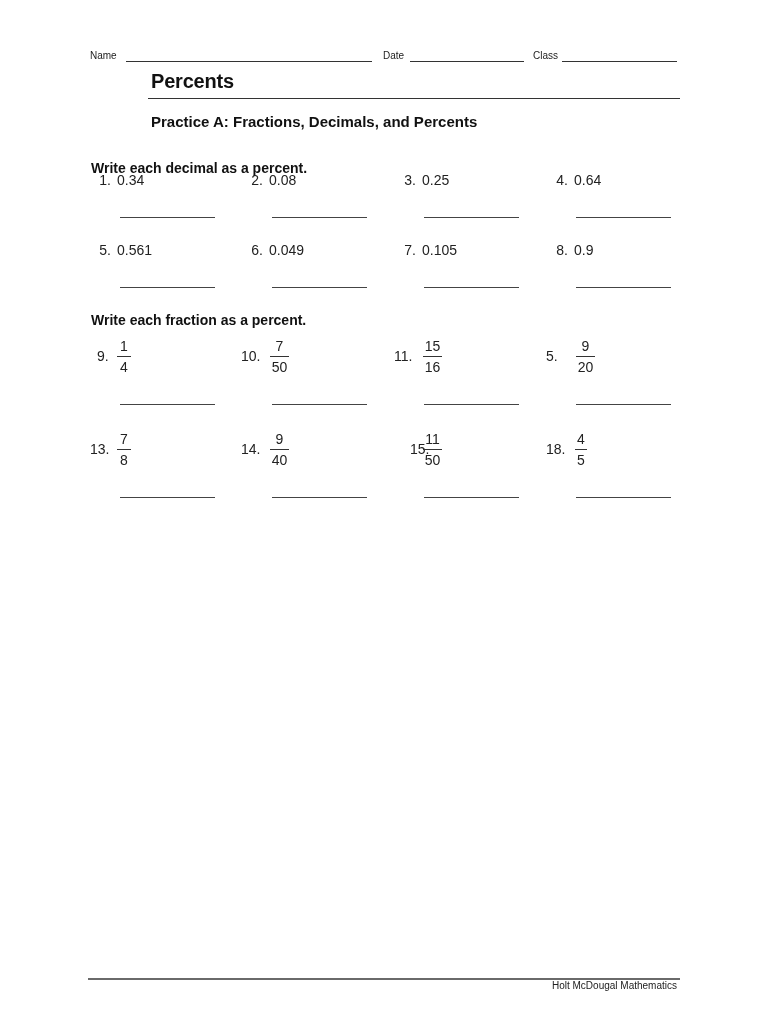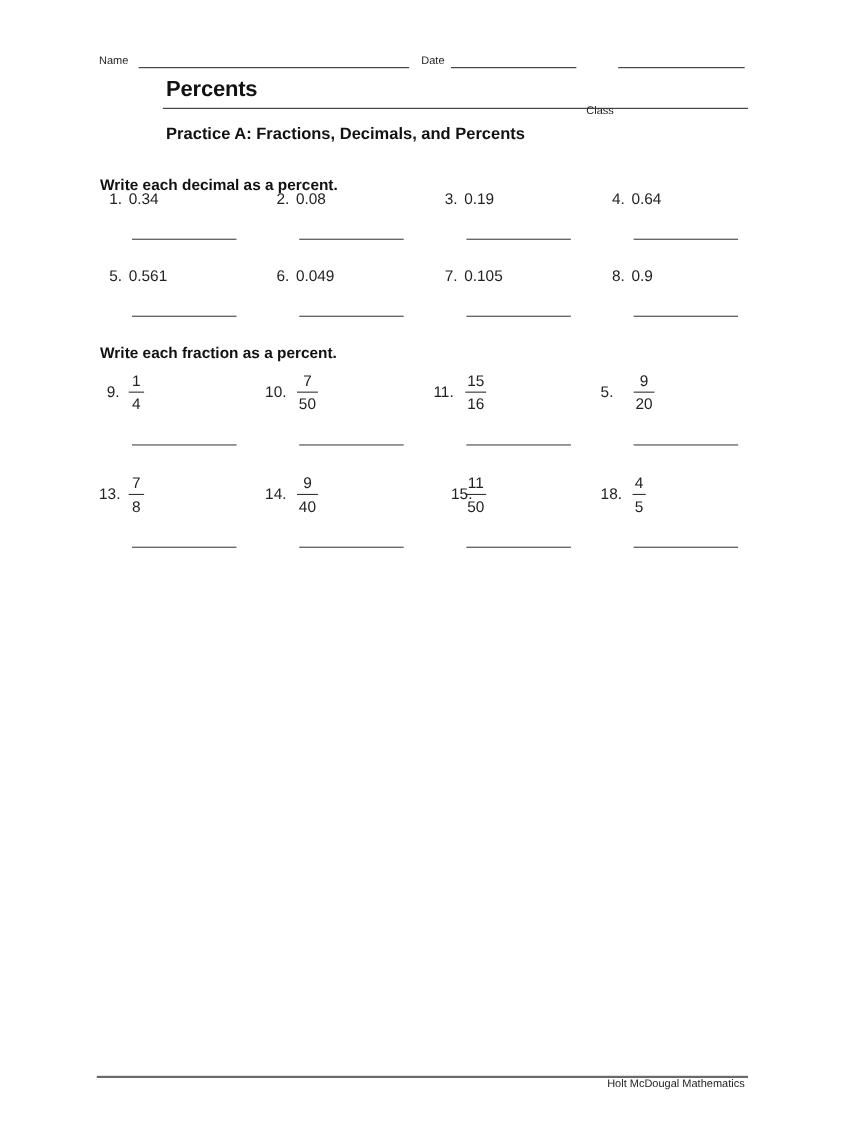--- a/index.html
+++ b/index.html
@@ -38,41 +38,41 @@
     .footer-text { position: absolute; right: 91px; top: 980px; font-size: 10px; color: #222; }
   </style>
 </head>
 <body>
 
 <div class="header-row">
   <span class="hdr-label" style="left:0;">Name</span>
   <div class="hdr-line" style="left:36px; width:246px;"></div>
   <span class="hdr-label" style="left:293px;">Date</span>
   <div class="hdr-line" style="left:320px; width:114px;"></div>
-  <span class="hdr-label" style="left:443px;margin-top:46px;">Class</span>
+  <span class="hdr-label" style="left:443px;">Class</span>
   <div class="hdr-line" style="left:472px; width:115px;"></div>
 </div>
 
 <div class="title">Percents</div>
 <div class="title-rule"></div>
 <div class="subtitle">Practice A: Fractions, Decimals, and Percents</div>
 
 <div class="section-heading" style="top:160px;">Write each decimal as a percent.</div>
 
 <div class="problem" style="left:117px; top:172px;">
   <span class="num">1.</span>
   <span class="val">0.34</span>
 </div>
 <div class="problem" style="left:269px; top:172px;">
   <span class="num">2.</span>
   <span class="val">0.08</span>
 </div>
 <div class="problem" style="left:422px; top:172px;">
   <span class="num">3.</span>
-  <span class="val">0.19</span>
+  <span class="val">0.25</span>
 </div>
 <div class="problem" style="left:574px; top:172px;">
   <span class="num">4.</span>
   <span class="val">0.64</span>
 </div>
 <div class="answer-line" style="left:120px; top:217px;"></div>
 <div class="answer-line" style="left:272px; top:217px;"></div>
 <div class="answer-line" style="left:424px; top:217px;"></div>
 <div class="answer-line" style="left:576px; top:217px;"></div>
 

